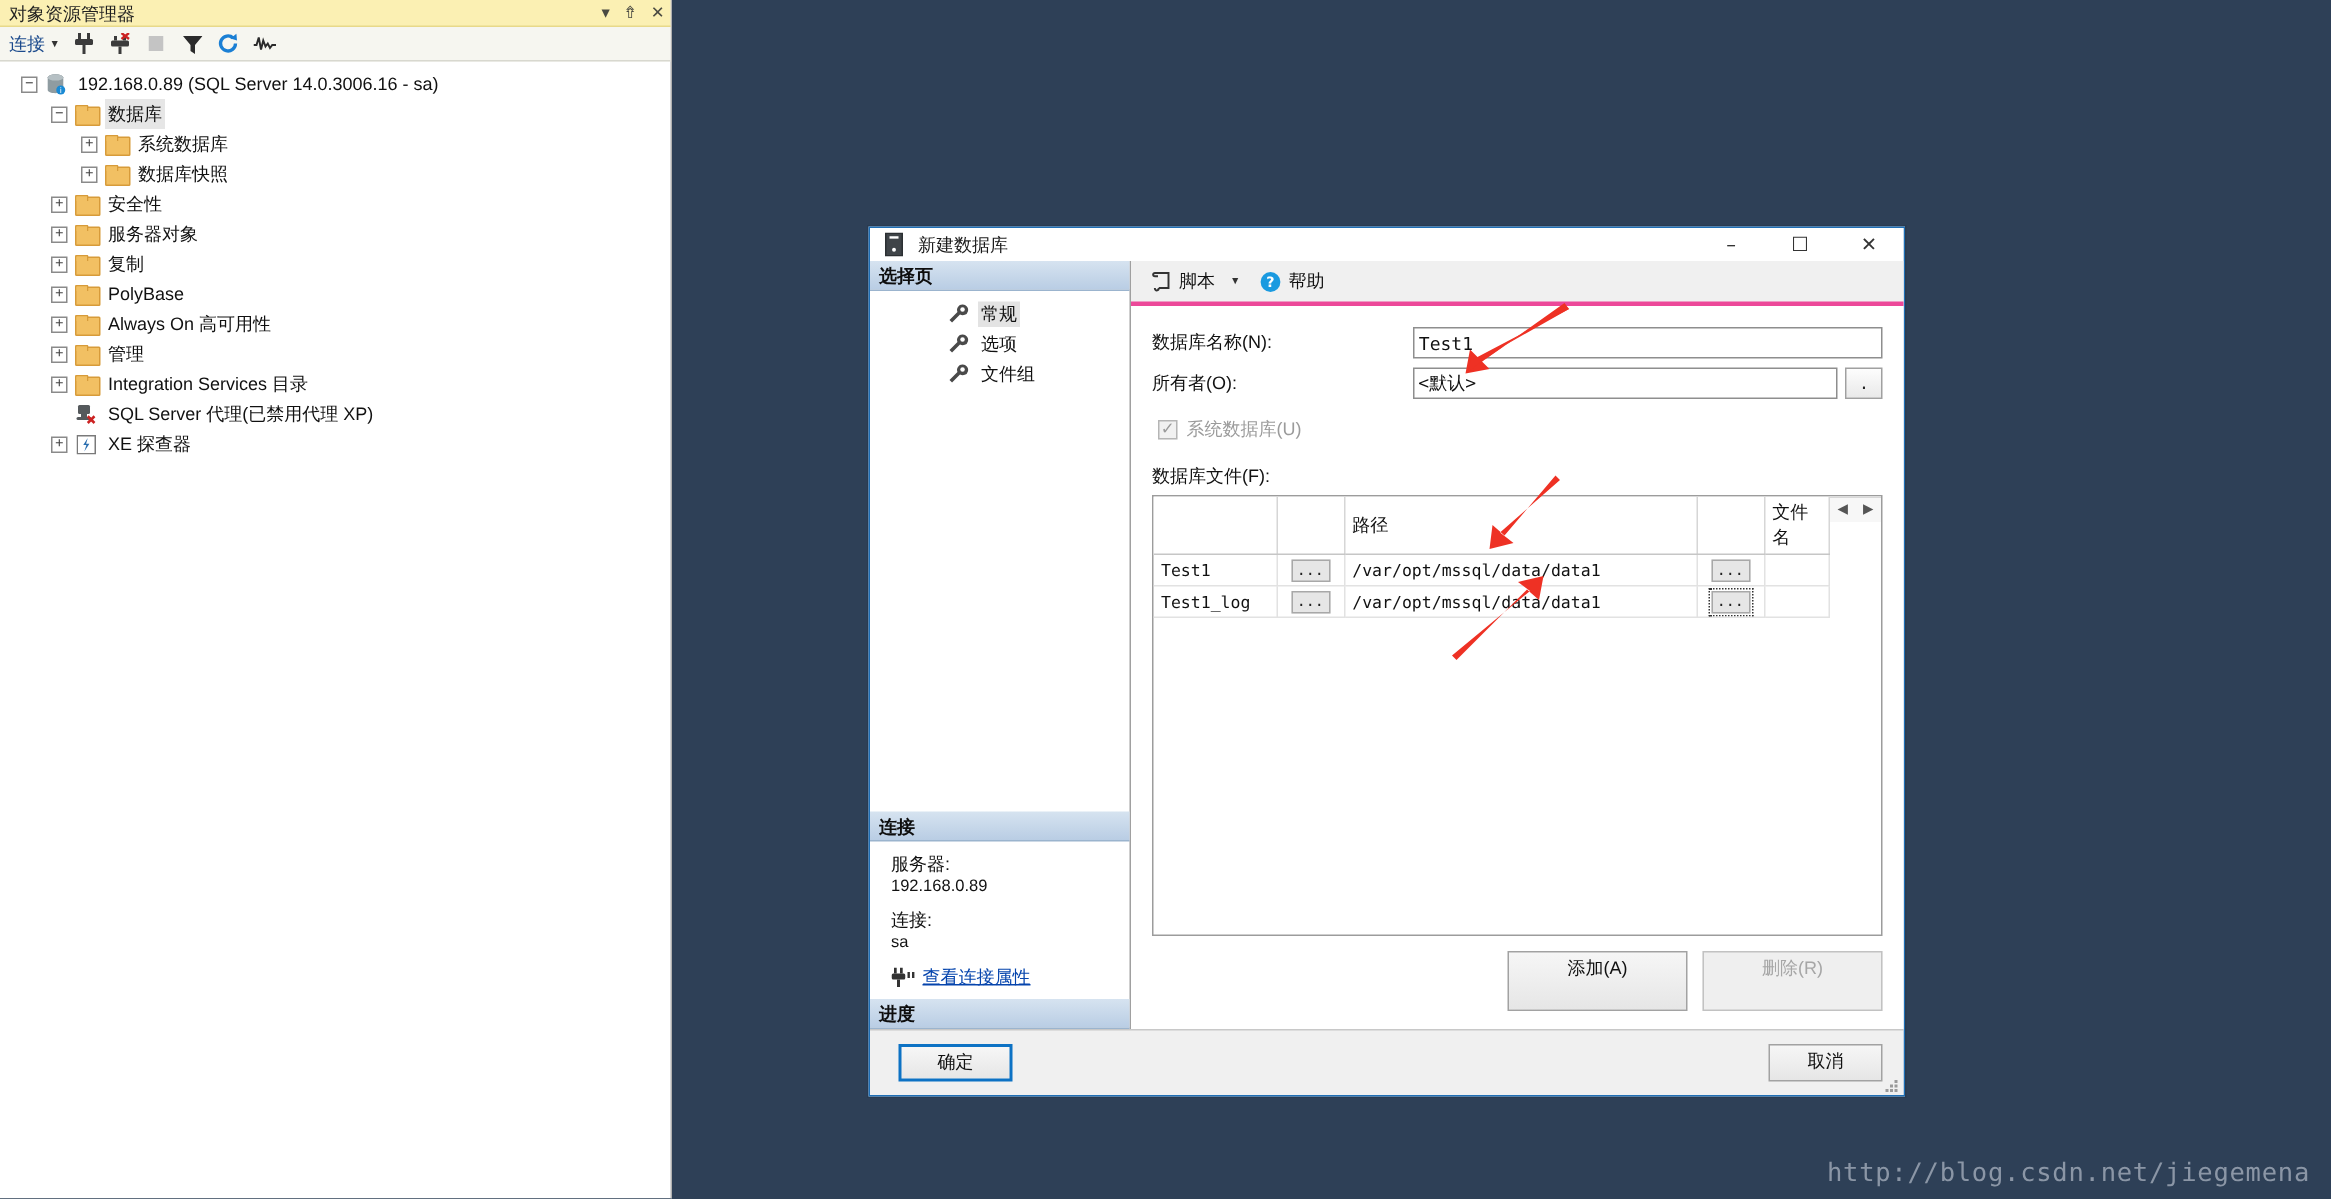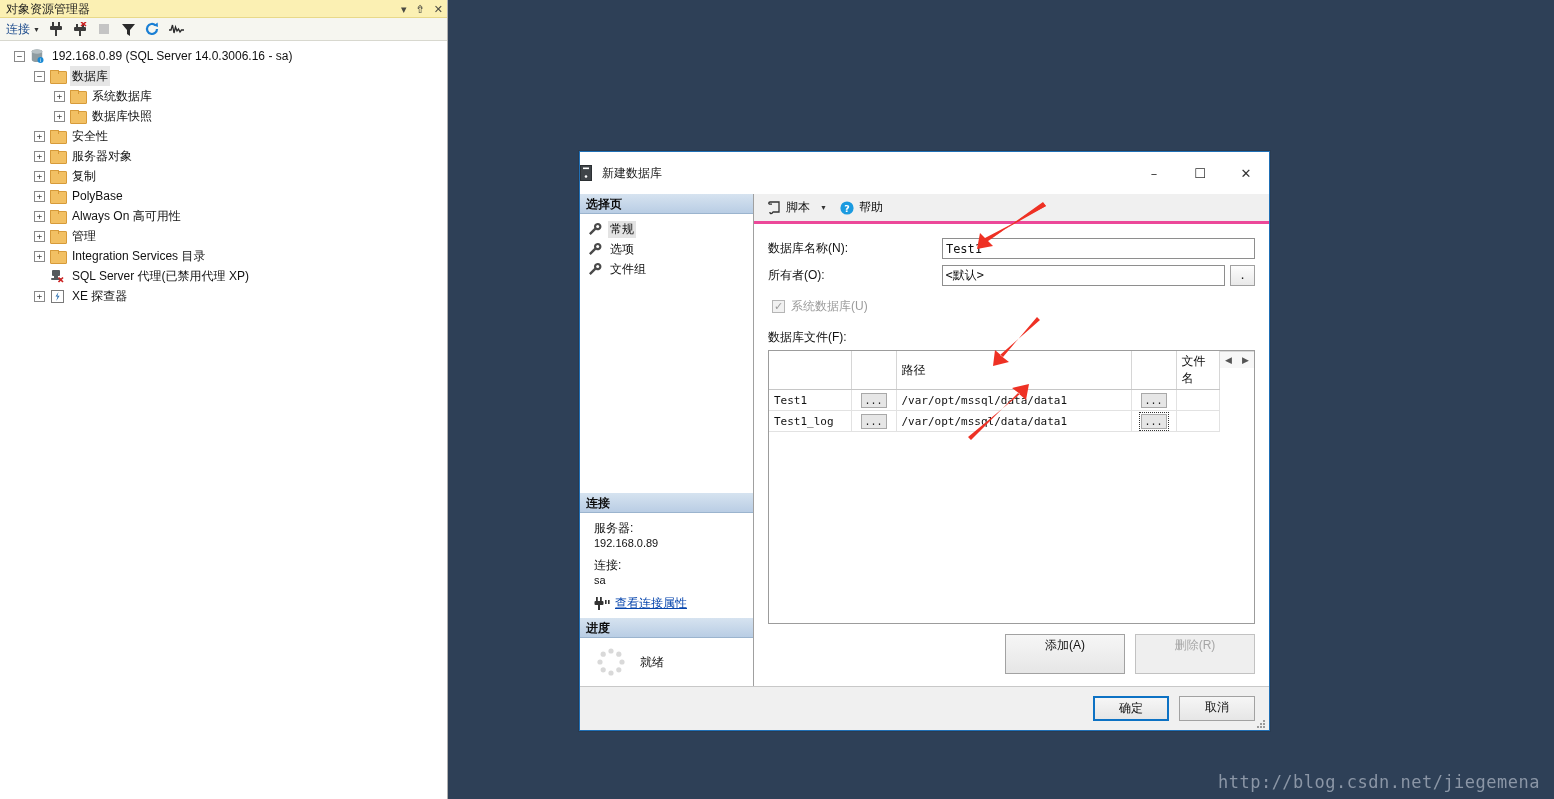--- a/index.html
+++ b/index.html
@@ -65,22 +65,22 @@
 
   
   #new-db-dialog {
     position:absolute; left:579px; top:151px; width:691px; height:580px;
     background:#f0f0f0;
     border:1px solid #1f6fb5;
     box-shadow:0 0 0 1px rgba(0,0,0,.08);
     display:flex; flex-direction:column;
   }
   .dlg-titlebar {
-    height:42px; background:#ffffff; display:flex; align-items:center;
-    flex:none;
+    height:22px; background:#ffffff; display:flex; align-items:center;
+    padding-left:10px; flex:none;
   }
   .dlg-title-icon { width:14px; height:16px; margin-right:8px; flex:none; }
   .dlg-title-text { font-size:12px; color:#1a1a1a; flex:1; }
   .dlg-wbtn {
     width:46px; height:34px; display:inline-flex; align-items:center; justify-content:center;
     color:#333; font-size:13px; cursor:pointer; font-family:"DejaVu Sans", sans-serif;
   }
 
   .dlg-body { flex:1; display:flex; min-height:0; }
 
@@ -88,21 +88,21 @@
   .dlg-left {
     width:174px; background:#ffffff; border-right:1px solid #a0a0a0;
     display:flex; flex-direction:column;
   }
   .panel-header {
     background:linear-gradient(to bottom,#d6e3f0,#b9cde4);
     border-bottom:1px solid #9bb4ce;
     font-weight:bold; font-size:12px; color:#0d0d0d;
     padding:3px 6px; height:20px; line-height:14px;
   }
-  .sel-page-list { padding:5px 0 0 8px; flex:none; }
+  .sel-page-list { padding:5px 0 0 8px; flex:none;margin-left:44px; }
   .sel-page-item { display:flex; align-items:center; height:20px; font-size:12px; color:#111; cursor:pointer; }
   .wrench { width:14px; height:14px; margin-right:6px; flex:none; }
   .sel-page-item .lbl { padding:0 2px; line-height:17px; }
   .sel-page-item.active .lbl { background:#e3e3e3; }
 
   .left-spacer { flex:1; }
 
   .conn-block { padding:0; }
   .conn-inner { padding:8px 0 6px 14px; font-size:12px; color:#111; }
   .conn-inner .k { line-height:15px; }
@@ -193,22 +193,22 @@
     min-width:120px; height:40px; border:1px solid #a2a2a2;
     background:linear-gradient(to bottom,#f6f6f6,#e6e6e6);
     font-size:12px; color:#111; cursor:pointer; line-height:21px; text-align:center;
     font-family:"Liberation Sans", sans-serif;
   }
   .btn.disabled { color:#a6a6a6; background:#efefef; border-color:#c2c2c2; cursor:default; }
   .btn.default { border:2px solid #0d72c4; }
 
   .dlg-footer {
     height:44px; background:#f0f0f0; border-top:1px solid #c8c8c8;
-    display:flex; align-items:center; justify-content:flex-end; gap:10px;
-    padding-right:14px; flex:none; position:relative;
+    display:flex; align-items:center; justify-content:space-between; gap:10px;
+    padding-right:14px; flex:none; position:relative;padding-left:19px;
   }
   .btn-ok, .btn-cancel { min-width:76px; height:25px; line-height:21px; }
   .grip { position:absolute; right:3px; bottom:2px; width:10px; height:10px; }
 
   
   #watermark {
     position:absolute; right:14px; bottom:7px;
     font-family:"DejaVu Sans Mono", monospace; font-size:17px;
     color:#8b96a6; letter-spacing:.5px; white-space:nowrap;
   }
@@ -470,37 +470,20 @@
                   <rect x="14" y="3" width="1.6" height="4" fill="#333"></rect>
                 </svg>
             </span>
             <span class="conn-link">查看连接属性</span>
           </div>
         </div>
       </div>
 
       <div class="prog-block">
         <div class="panel-header">进度</div>
-        <div class="prog-inner">
-          <span class="spinner">
-            <svg width="30" height="30" viewBox="0 0 30 30">
-              <g fill="#d9d9d9">
-                <circle cx="15" cy="4" r="2.6"></circle>
-                  <circle cx="22.8" cy="7.2" r="2.6"></circle>
-                <circle cx="26" cy="15" r="2.6"></circle>
-                  <circle cx="22.8" cy="22.8" r="2.6"></circle>
-                <circle cx="15" cy="26" r="2.6"></circle>
-                  <circle cx="7.2" cy="22.8" r="2.6"></circle>
-                <circle cx="4" cy="15" r="2.6"></circle>
-                  <circle cx="7.2" cy="7.2" r="2.6"></circle>
-              </g>
-            </svg>
-          </span>
-          <span class="prog-text">就绪</span>
-        </div>
       </div>
 
     </div>
 
     <div class="dlg-right">
 
       <div class="script-bar">
         <div class="sb-item">
           <span class="script-icon">
             <svg width="14" height="14" viewBox="0 0 14 14">

